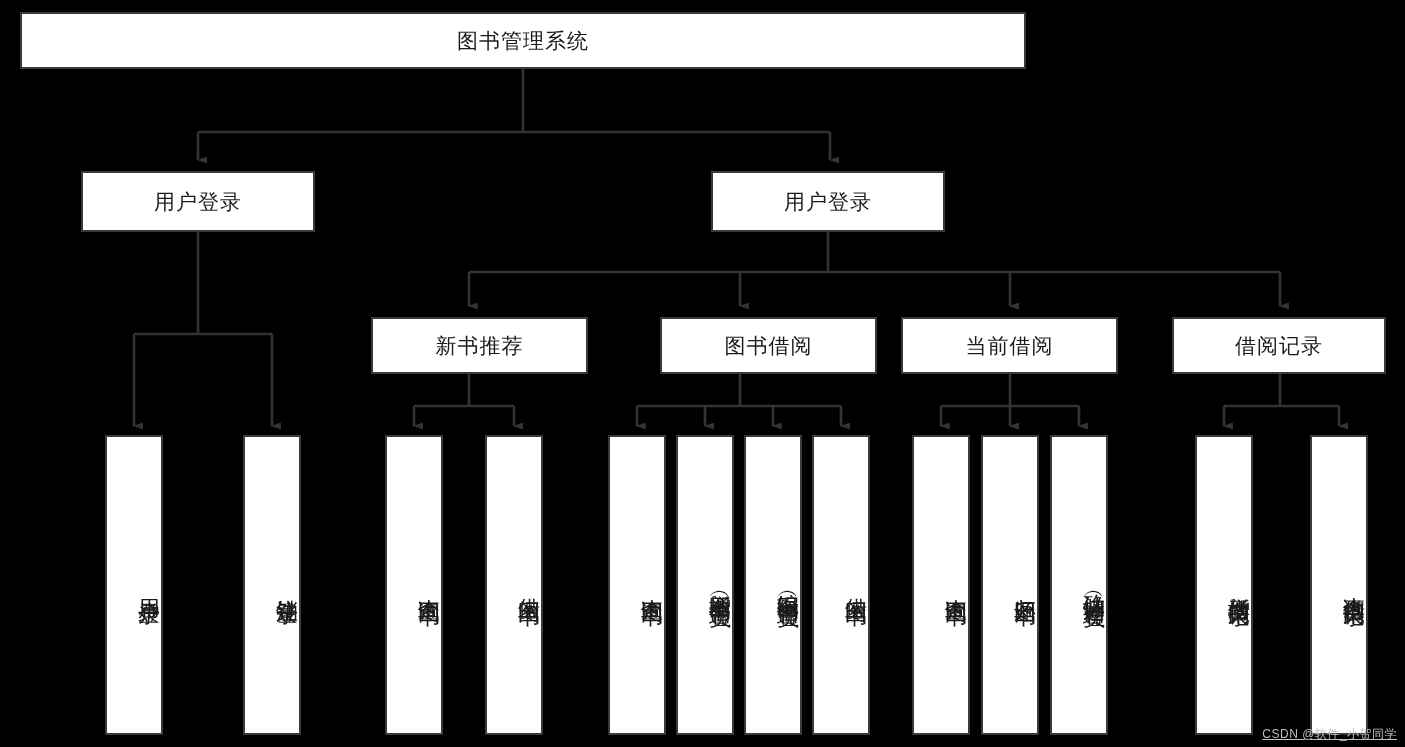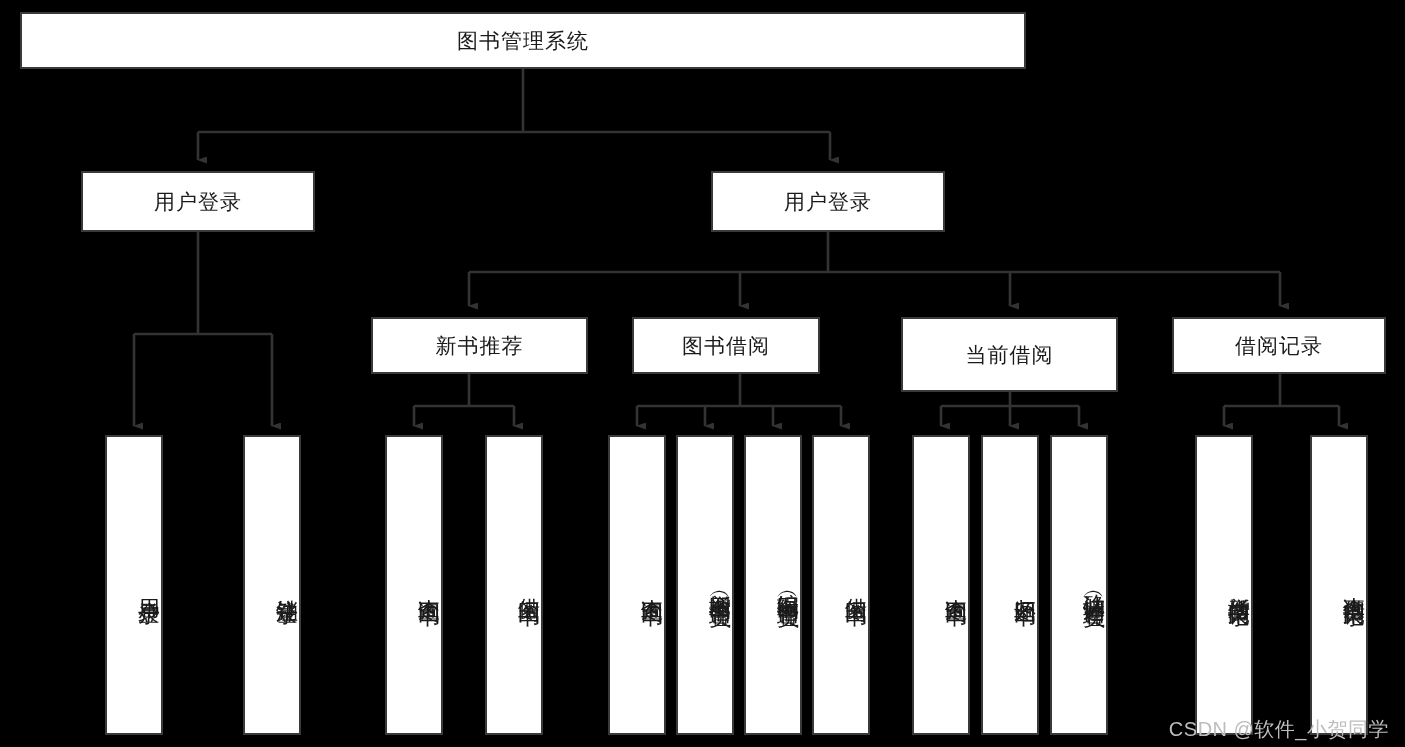--- a/index.html
+++ b/index.html
@@ -37,27 +37,28 @@
     align-items:flex-start;
     justify-content:center;
   }
   .node.v .vtext{
     writing-mode:vertical-rl;
     text-orientation:upright;
     white-space:nowrap;
   }
   .watermark{
     position:absolute;
-    right:16px;
+    right:8px;
     bottom:4px;
-    font-size:20px;
+    font-size:12px;
     color:#bdbdbd;
     letter-spacing:0.5px;
     white-space:nowrap;
     font-family:"Liberation Sans","DejaVu Sans",sans-serif;
+    text-decoration:underline;
   }
 </style>
 </head>
 <body>
 
 <div id="diagram-root">
 
   <svg id="edges" viewBox="0 0 1405 747">
     <defs>
       <marker id="arrow" markerWidth="9" markerHeight="10" refX="3.5" refY="9" orient="auto" markerUnits="userSpaceOnUse">
@@ -115,24 +116,24 @@
   <div class="node h" style="left:81px;top:171px;width:234px;height:61px;">
     <span>用户登录</span>
   </div>
   <div class="node h" style="left:711px;top:171px;width:234px;height:61px;">
     <span>用户登录</span>
   </div>
 
   <div class="node h" style="left:371px;top:317px;width:217px;height:57px;">
     <span>新书推荐</span>
   </div>
-  <div class="node h" style="left:632px;top:317px;width:188px;height:57px;">
+  <div class="node h" style="left:660px;top:317px;width:217px;height:57px;">
     <span>图书借阅</span>
   </div>
-  <div class="node h" style="left:901px;top:317px;width:217px;height:75px;">
+  <div class="node h" style="left:901px;top:317px;width:217px;height:57px;">
     <span>当前借阅</span>
   </div>
   <div class="node h" style="left:1172px;top:317px;width:214px;height:57px;">
     <span>借阅记录</span>
   </div>
 
   <div class="node v" style="left:105px;top:435px;width:58px;height:300px;">
     <span class="vtext">用户登录</span>
   </div>
   <div class="node v" style="left:243px;top:435px;width:58px;height:300px;">

